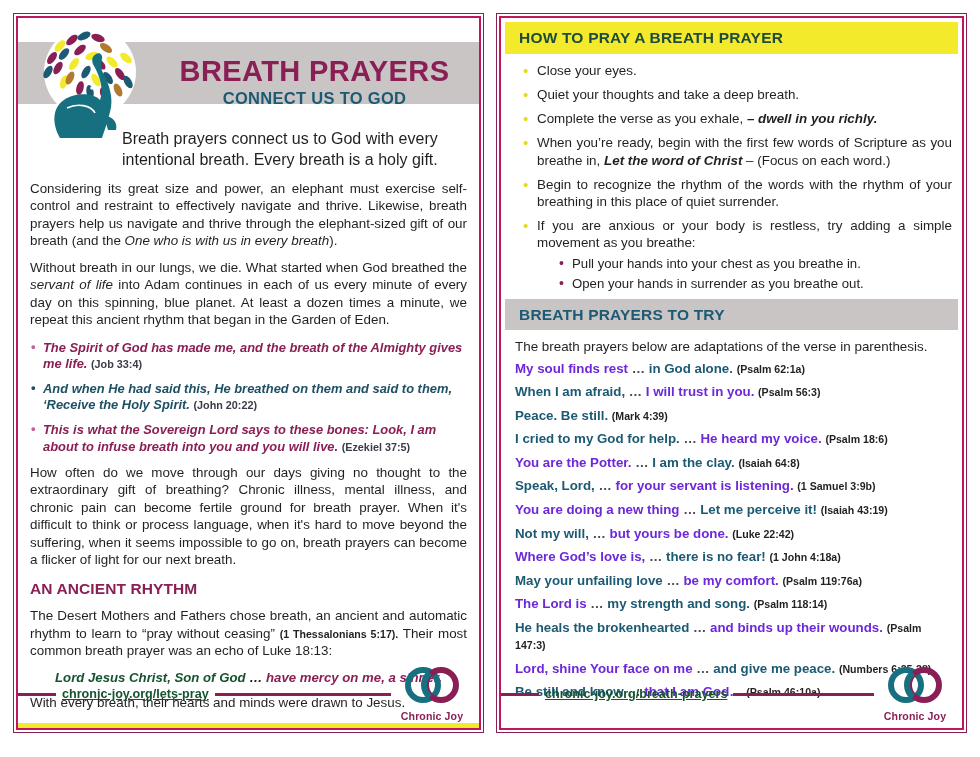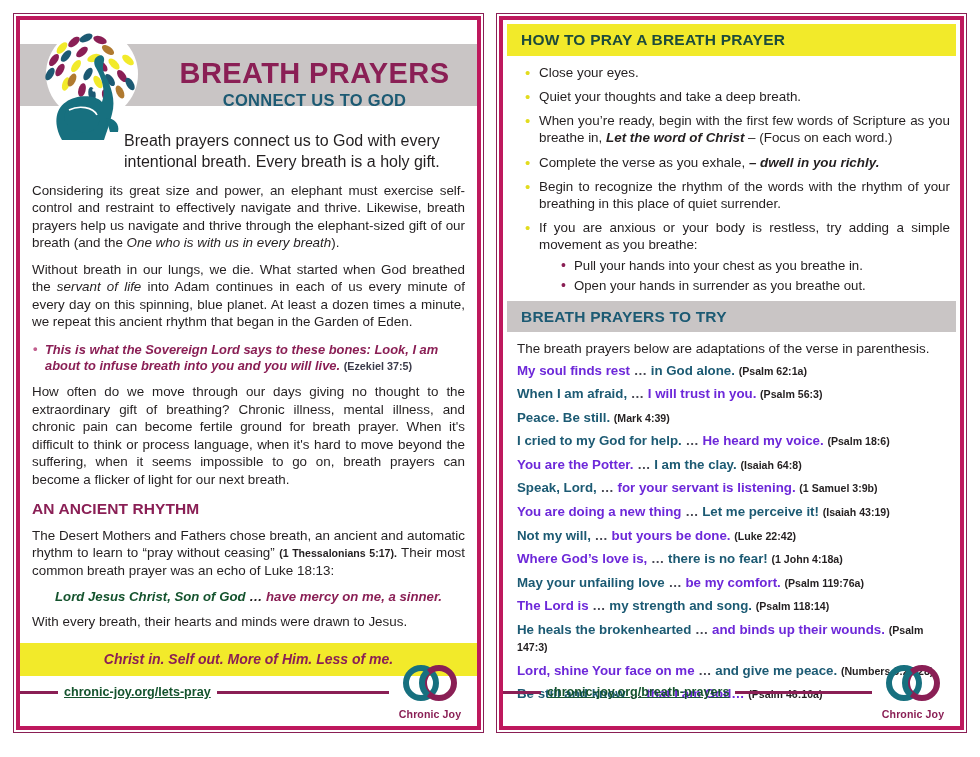--- a/index.html
+++ b/index.html
@@ -13,21 +13,21 @@
     width: 980px; height: 757px;
     display: flex;
     gap: 18px;
     padding: 16px 16px 0 16px;
     background: #fff;
   }
   .panel {
     position: relative;
     width: 466px;
     height: 714px;
-    border: 4px solid #be185d;
+    border: 2px solid #be185d;
     outline: 1px solid #8a1f55;
     outline-offset: 2px;
     background: #fff;
     overflow: hidden;
   }
   .panel-inner {
     position: absolute;
     inset: 0;
     padding: 0;
   }
@@ -397,20 +397,22 @@
       <div class="lead-row">
         <div class="lead-text">Breath prayers connect us to God with every intentional breath. Every breath is a holy gift.</div>
       </div>
 
       <div class="body-col">
         <p class="body"><span>Considering its great size and power, an elephant must exercise self-control and restraint to effectively navigate and thrive. Likewise, breath prayers help us navigate and thrive through the elephant-sized gift of our breath (and the </span><em>One who is with us in every breath</em><span>).</span></p>
 
         <p class="body"><span>Without breath in our lungs, we die. What started when God breathed the </span><em>servant of life</em><span> into Adam continues in each of us every minute of every day on this spinning, blue planet. At least a dozen times a minute, we repeat this ancient rhythm that began in the Garden of Eden.</span></p>
 
         <ul class="verse-list">
+          <li class="v-maroon"><span>The Spirit of God has made me, and the breath of the Almighty gives me life.</span> <span class="ref">(Job 33:4)</span></li>
+          <li class="v-teal"><span>And when He had said this, He breathed on them and said to them, ‘Receive the Holy Spirit.</span> <span class="ref">(John 20:22)</span></li>
           <li class="v-maroon"><span>This is what the Sovereign Lord says to these bones: Look, I am about to infuse breath into you and you will live.</span> <span class="ref">(Ezekiel 37:5)</span></li>
         </ul>
 
         <p class="body">How often do we move through our days giving no thought to the extraordinary gift of breathing? Chronic illness, mental illness, and chronic pain can become fertile ground for breath prayer. When it's difficult to think or process language, when it's hard to move beyond the suffering, when it seems impossible to go on, breath prayers can become a flicker of light for our next breath.</p>
 
         <h2 class="section-head">AN ANCIENT RHYTHM</h2>
 
         <p class="body"><span>The Desert Mothers and Fathers chose breath, an ancient and automatic rhythm to learn to “pray without ceasing” </span><span class="ref-inline">(1 Thessalonians 5:17).</span><span> Their most common breath prayer was an echo of Luke 18:13:</span></p>
 
         <div class="pullquote"><span class="pq-teal">Lord Jesus Christ, Son of God</span><span class="pq-dots"> … </span><span class="pq-maroon">have mercy on me, a sinner.</span></div>
@@ -443,22 +445,22 @@
   <div class="panel">
     <div class="panel-inner">
 
       <div class="band-yellow">
         <h2>HOW TO PRAY A BREATH PRAYER</h2>
       </div>
 
       <ul class="howto">
         <li><span>Close your eyes.</span></li>
         <li><span>Quiet your thoughts and take a deep breath.</span></li>
+        <li><span>Complete the verse as you exhale, </span><b><em>– dwell in you richly.</em></b></li>
         <li><span>When you’re ready, begin with the first few words of Scripture as you breathe in, </span><b><em>Let the word of Christ</em></b><span> – (Focus on each word.)</span></li>
-        <li><span>Complete the verse as you exhale, </span><b><em>– dwell in you richly.</em></b></li>
         <li><span>Begin to recognize the rhythm of the words with the rhythm of your breathing in this place of quiet surrender.</span></li>
         <li><span>If you are anxious or your body is restless, try adding a simple movement as you breathe:</span>
           <ul class="sub">
             <li>Pull your hands into your chest as you breathe in.</li>
             <li>Open your hands in surrender as you breathe out.</li>
           </ul>
         </li>
       </ul>
 
       <div class="band-gray">

